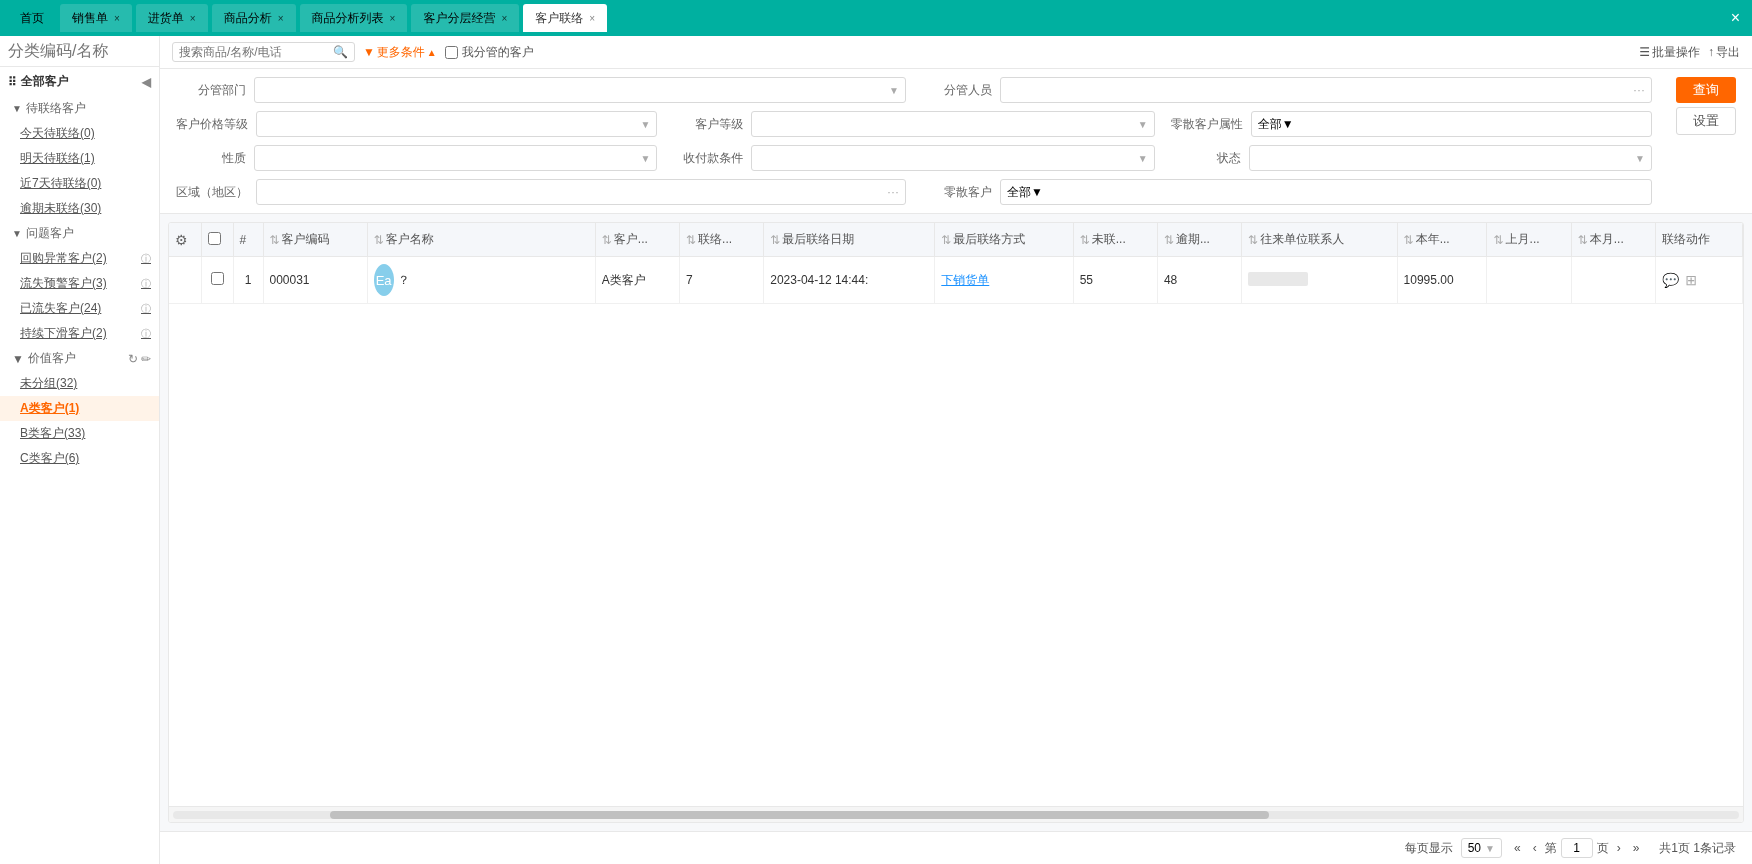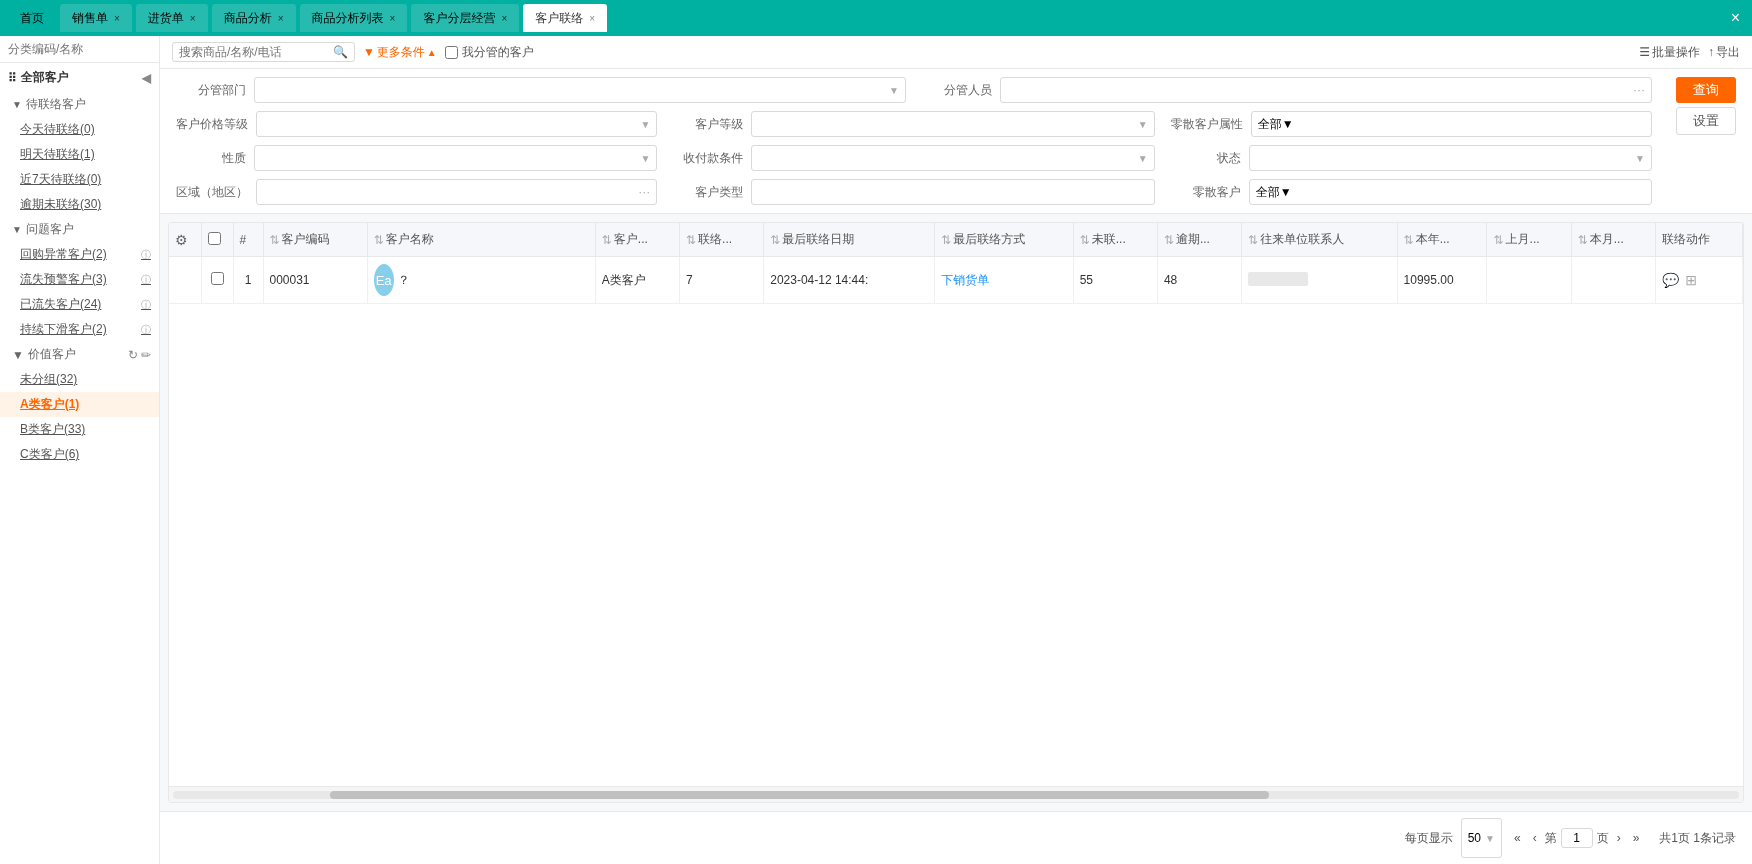--- a/index.html
+++ b/index.html
@@ -58,21 +58,21 @@
       display: flex;
       align-items: center;
       padding: 6px 8px;
       border-bottom: 1px solid #e8e8e8;
       gap: 4px;
     }
     .sidebar-search input {
       flex: 1;
       border: none;
       outline: none;
-      font-size: 12px;
+      font-size: 16px;
       color: #a21caf;
       background: transparent;
     }
     .sidebar-content { flex: 1; overflow-y: auto; }
     .sidebar-header {
       display: flex;
       align-items: center;
       padding: 6px 8px;
       font-weight: bold;
       color: #333;
@@ -311,21 +311,21 @@
     .data-table td {
       padding: 7px 6px;
       border-bottom: 1px solid #f0f0f0;
       border-right: 1px solid #f0f0f0;
       color: #333;
       white-space: nowrap;
     }
     .col-settings { width: 32px; text-align: center; }
     .col-checkbox { width: 32px; text-align: center; }
     .col-num { width: 30px; text-align: center; }
-    .link-text { color: #1890ff; cursor: pointer; }
+    .link-text { color: #1890ff; text-decoration: underline; cursor: pointer; }
     .action-icons-cell { display: flex; gap: 6px; align-items: center; }
     .action-icon { color: #aaa; cursor: pointer; font-size: 14px; }
 
     
     .table-scroll {
       flex: 1;
       overflow: auto;
     }
     .h-scrollbar-container {
       height: 16px;
@@ -364,21 +364,21 @@
     .page-size-label { color: #555; }
     .page-size-select {
       border: 1px solid #d9d9d9;
       border-radius: 3px;
       padding: 2px 6px;
       font-size: 12px;
       cursor: pointer;
       display: flex;
       align-items: center;
       gap: 4px;
-      height: 40px;
+      height: 20px;
     }
     .page-nav { display: flex; align-items: center; gap: 4px; color: #555; }
     .page-nav .page-btn { cursor: pointer; color: #555; padding: 2px 4px; }
     .page-num-input {
       border: 1px solid #d9d9d9;
       border-radius: 3px;
       width: 32px;
       text-align: center;
       padding: 2px;
       font-size: 12px;
@@ -581,26 +581,20 @@
               </div>
             </div>
           </div>
 
           <div class="filter-row" style="margin-bottom:0">
             <div class="filter-field">
               <span class="filter-label">区域（地区）</span>
               <div class="filter-select">
                 <span class="sel-text"></span>
                 <span class="filter-dots">···</span>
-              </div>
-            </div>
-            <div class="filter-field">
-              <span class="filter-label">客户类型</span>
-              <div class="filter-select">
-                <span class="sel-text"></span>
               </div>
             </div>
             <div class="filter-field">
               <span class="filter-label">零散客户</span>
               <div class="filter-select-with-val">
                 <span>全部</span>
                 <span class="sel-arrow">▼</span>
               </div>
             </div>
           </div>

